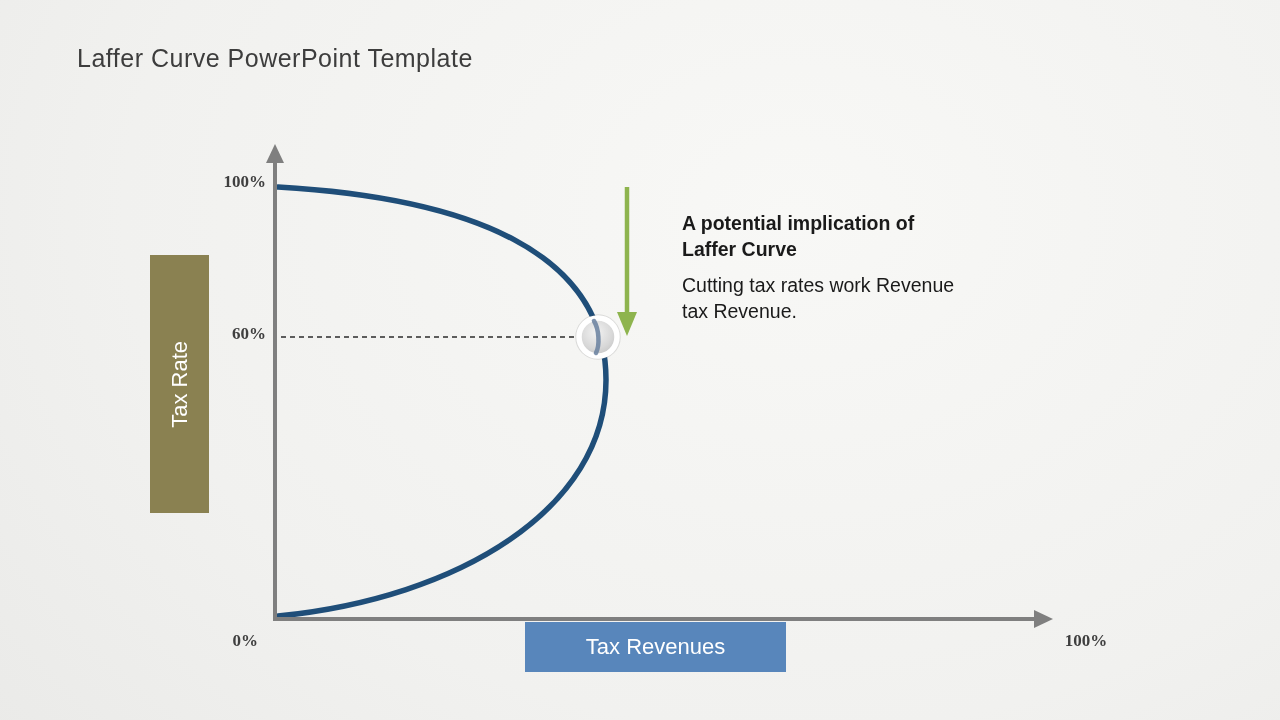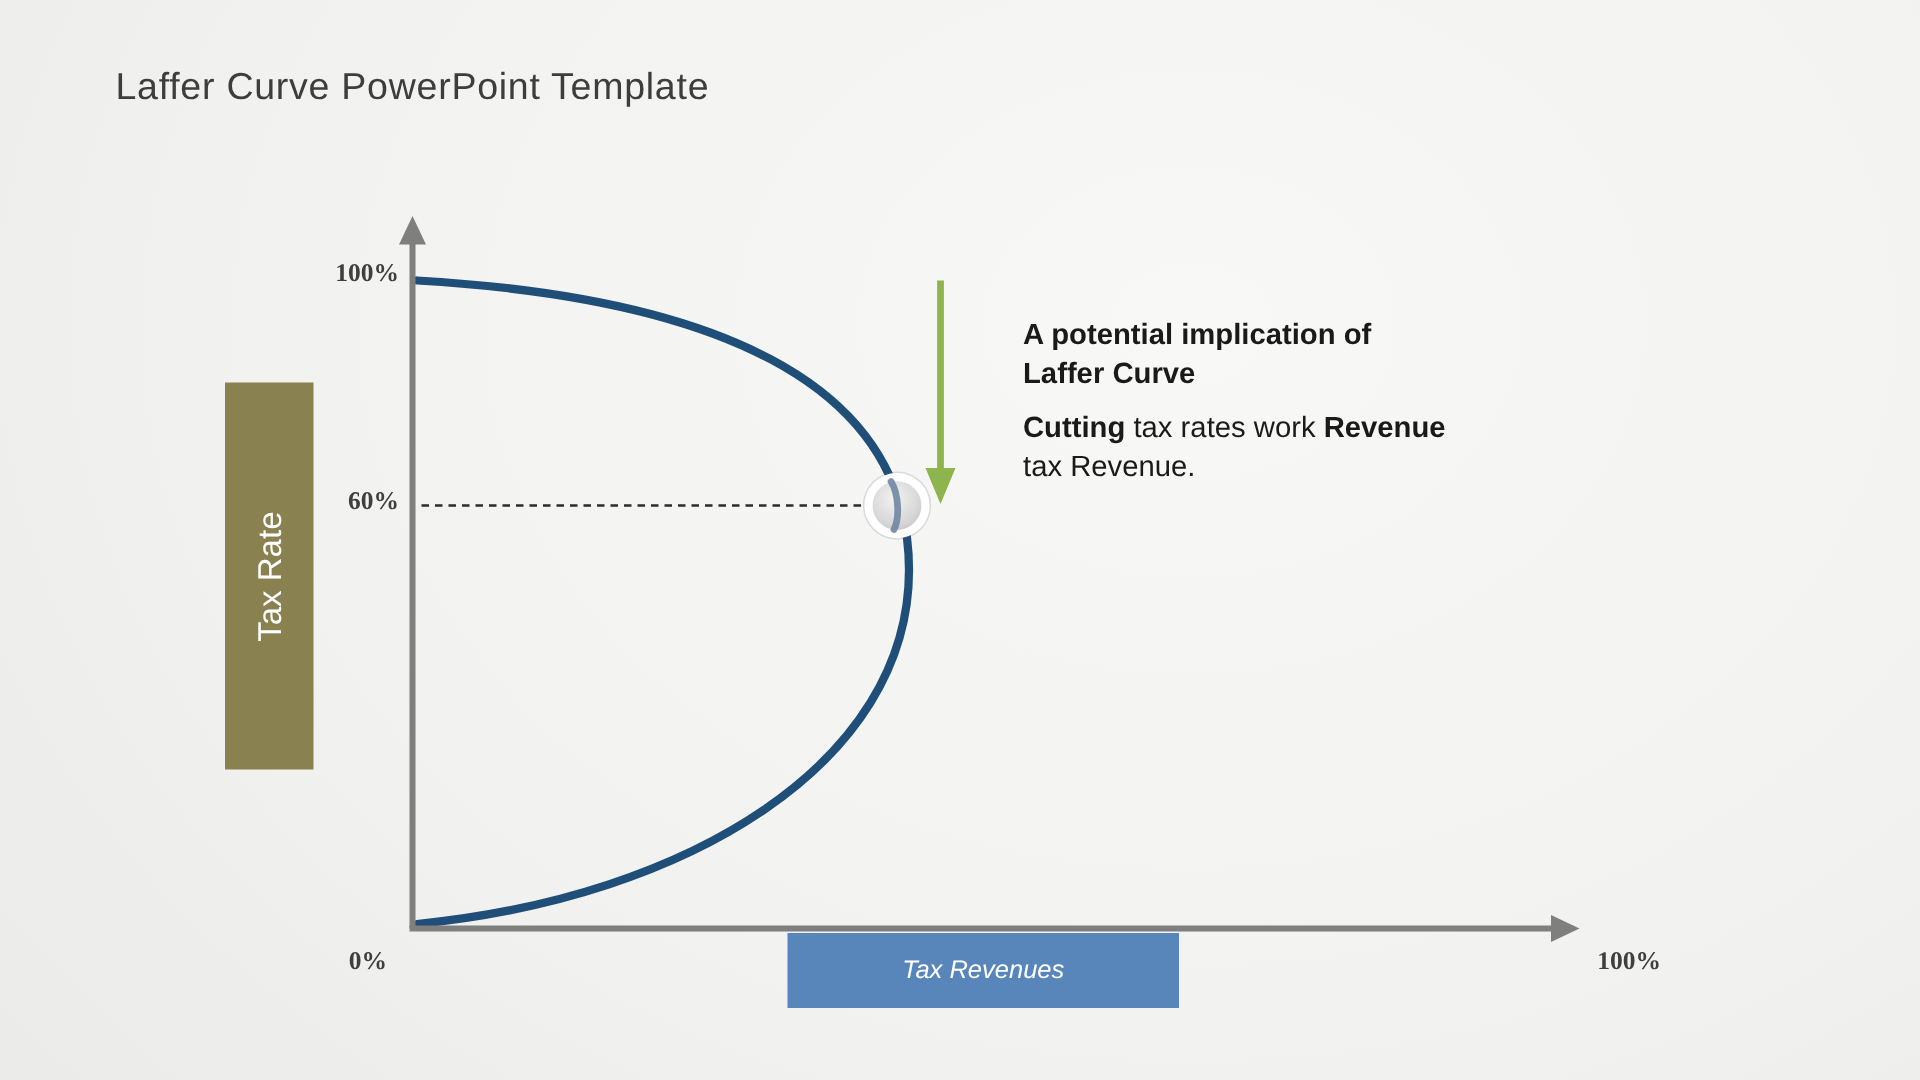--- a/index.html
+++ b/index.html
@@ -59,22 +59,21 @@
   }
   .tax-revenues-box {
     position: absolute;
     left: 525px; top: 622px;
     width: 261px; height: 50px;
     background: #5886bb;
     display: flex;
     align-items: center;
     justify-content: center;
     color: #ffffff;
-    font-size: 17px;
-    font-style: italic;
+    font-size: 22px;
   }
   .annotation {
     position: absolute;
     font-size: 17.5px;
     line-height: 1.28;
     color: #262626;
     white-space: pre-line;
   }
   .annotation-upper { left: 312px; top: 260px; }
   .annotation-lower { left: 312px; top: 374px; }
@@ -89,21 +88,21 @@
     margin-top: 32px;
   }
   .callout-body {
     position: absolute;
     left: 682px; top: 272px;
     font-size: 19.5px;
     line-height: 1.35;
     color: #1a1a1a;
     white-space: pre-line;
   }
-  .callout-body .b { font-weight: 700; margin-top: 28px; }
+  .callout-body .b { font-weight: 400; margin-top: 28px; }
 </style>
 </head>
 <body>
 
 <div class="slide">
 
   <h1 class="slide-title">Laffer Curve PowerPoint Template</h1>
 
   <svg class="chart-svg" viewBox="0 0 1280 720">
     <defs>

